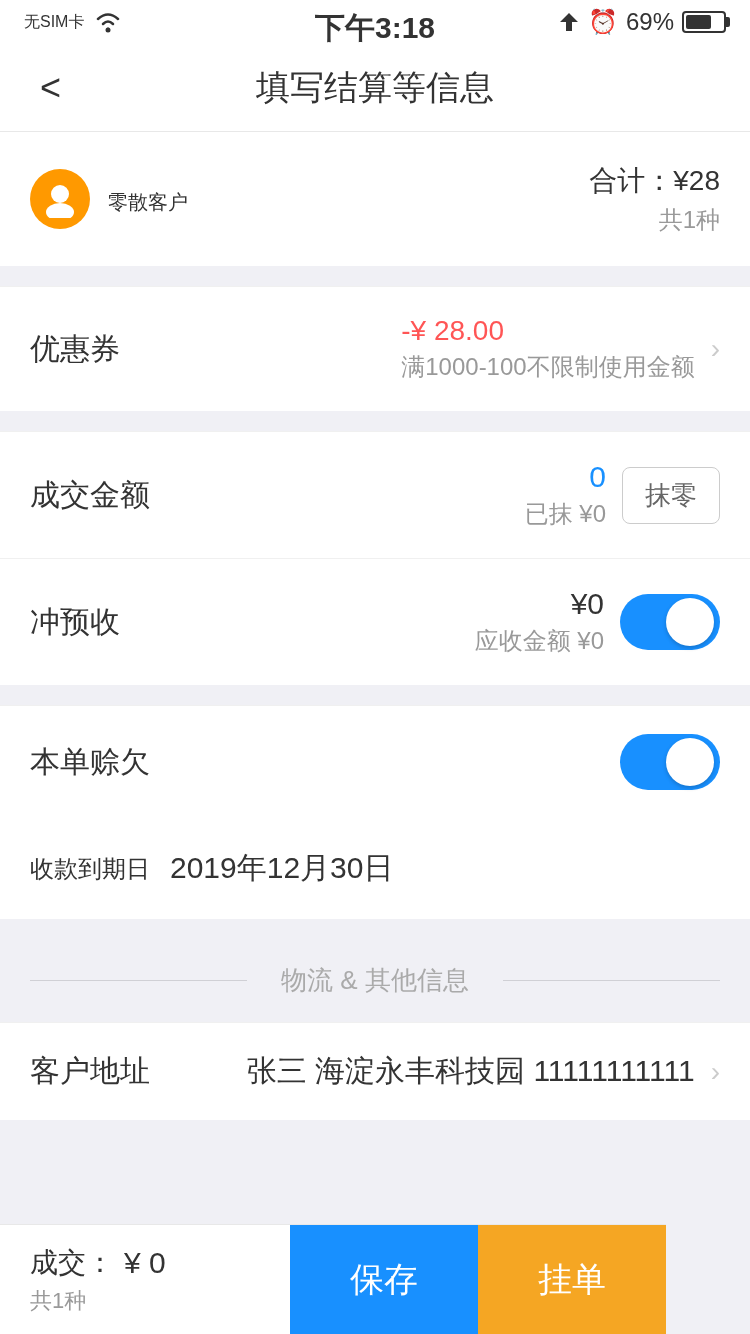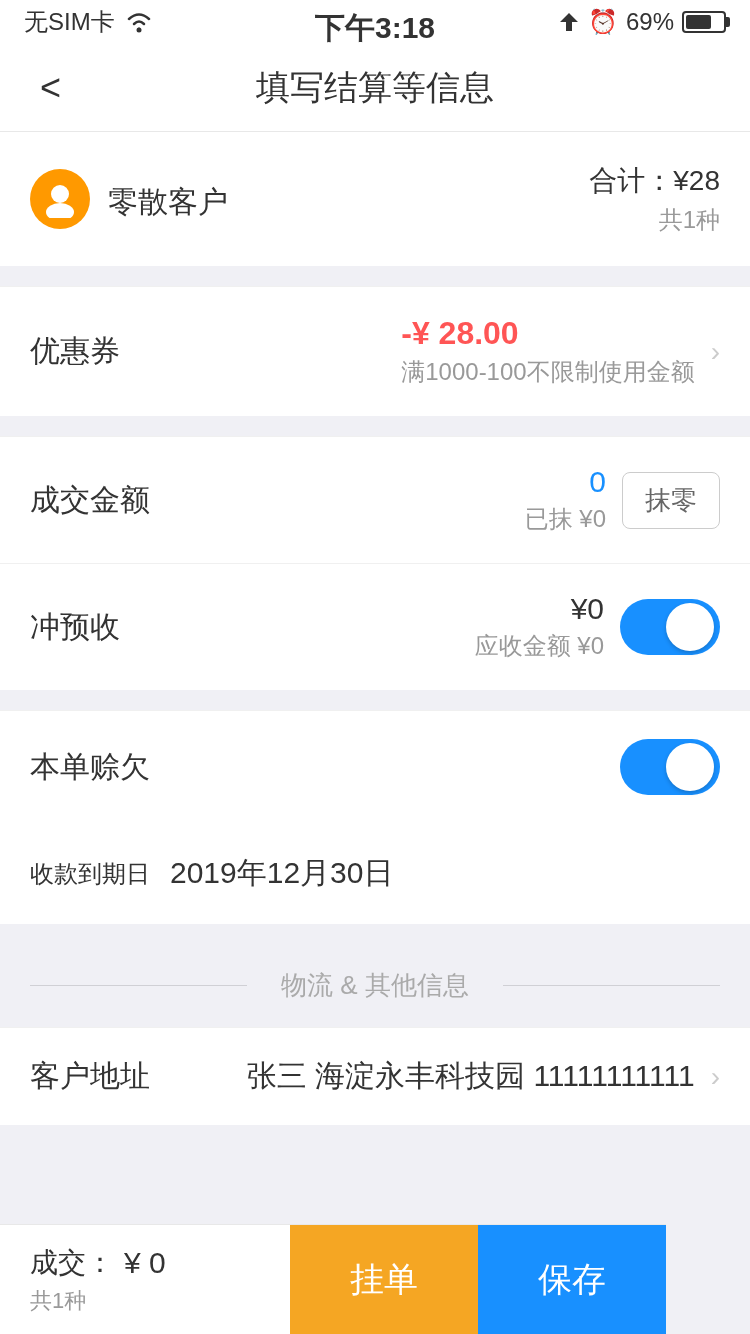--- a/index.html
+++ b/index.html
@@ -23,21 +23,21 @@
       align-items: center;
       justify-content: space-between;
       padding: 0 24px;
       font-size: 26px;
       font-weight: 500;
     }
     .status-left {
       display: flex;
       align-items: center;
       gap: 10px;
-      font-size: 24px;
+      font-size: 16px;
     }
     .status-center {
       font-size: 30px;
       font-weight: 600;
       position: absolute;
       left: 50%;
       transform: translateX(-50%);
       top: 8px;
     }
     .status-right {
@@ -126,21 +126,21 @@
     .customer-avatar {
       width: 60px;
       height: 60px;
       border-radius: 50%;
       background: #f90;
       display: flex;
       align-items: center;
       justify-content: center;
     }
     .customer-name {
-      font-size: 30px;
+      font-size: 20px;
       color: #333;
       font-weight: 400;
       margin-top: 6px;
     }
     .customer-right {
       text-align: right;
     }
     .total-label {
       font-size: 28px;
       color: #333;
@@ -179,23 +179,23 @@
       color: #1890ff;
       font-size: 30px;
     }
     .row-sub {
       font-size: 24px;
       color: #999;
       margin-top: 4px;
       text-align: right;
     }
     .row-discount-value {
-      font-size: 32px;
+      font-size: 28px;
       color: #f55;
-      font-weight: 700;
+      font-weight: 400;
     }
     .row-discount-sub {
       font-size: 24px;
       color: #999;
       margin-top: 4px;
     }
     .chevron-right {
       color: #ccc;
       font-size: 28px;
     }
@@ -449,15 +449,15 @@
 </div>
 
 <div class="footer">
   <div class="footer-info">
     <div class="footer-trade">
       <span class="footer-trade-label">成交：</span>
       <span class="footer-trade-value">¥ 0</span>
     </div>
     <div class="footer-count">共1种</div>
   </div>
+  <div class="footer-btn btn-save">保存</div>
   <div class="footer-btn btn-hang">挂单</div>
-  <div class="footer-btn btn-save">保存</div>
 </div>
 
 </body></html>

